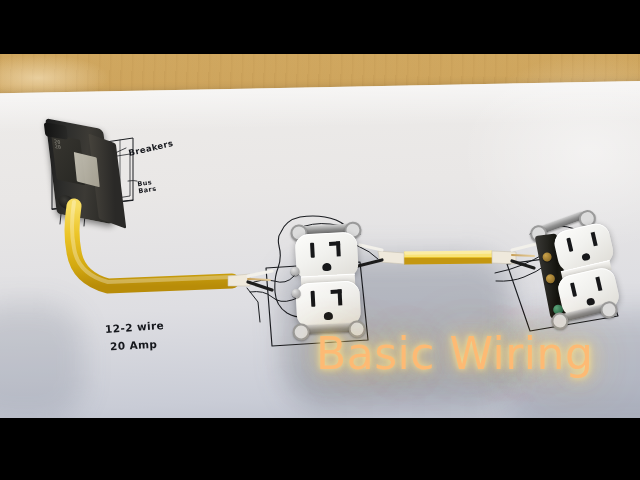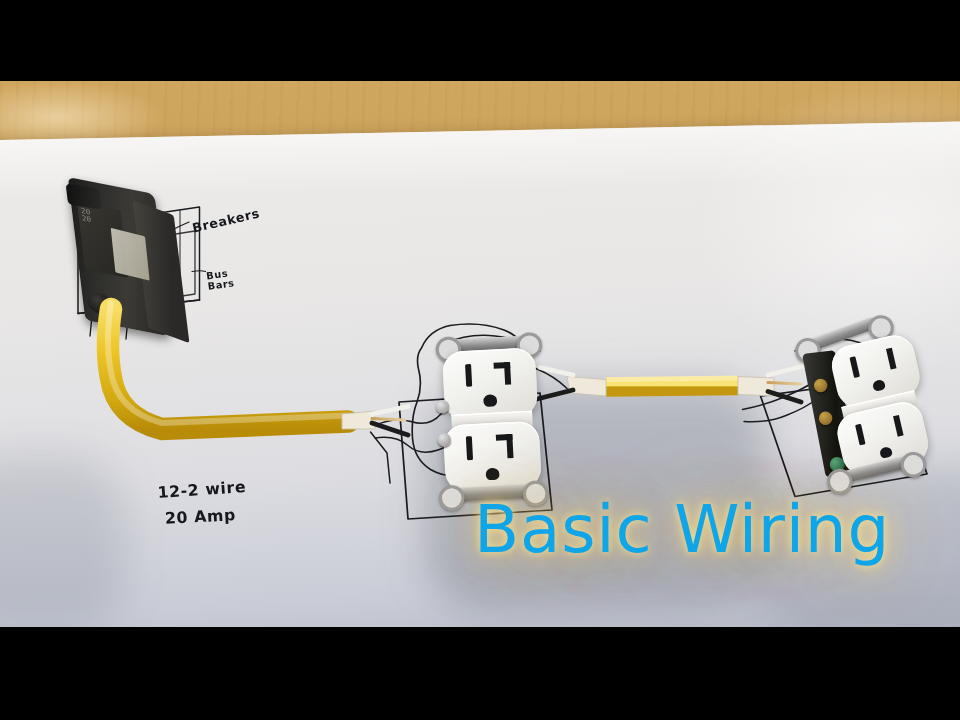--- a/index.html
+++ b/index.html
@@ -106,21 +106,21 @@
   .screw-silver{position:absolute;width:9px;height:9px;border-radius:50%;
       background:radial-gradient(circle at 35% 30%,#e2e2e2,#8d8d8d);
       box-shadow:0 1px 1px rgba(0,0,0,.5);}
   .screw-green{position:absolute;width:10px;height:10px;border-radius:50%;
       background:radial-gradient(circle at 35% 30%,#5da57c,#1d5c3d);
       box-shadow:0 1px 1px rgba(0,0,0,.5);}
 
   
   #title{position:absolute;left:316px;top:328px;z-index:50;
       font-family:"DejaVu Sans",sans-serif;font-weight:400;font-size:44px;
-      color:#0ea5e9;letter-spacing:.5px;
+      color:#fdba74;letter-spacing:.5px;
       text-shadow:0 0 6px rgba(255,230,140,.95),0 0 16px rgba(255,215,110,.75),
                   0 0 34px rgba(255,205,90,.55),0 0 60px rgba(255,200,80,.35);}
 </style>
 </head>
 <body>
 
 <div id="frame">
 
   <div id="scene">
 

